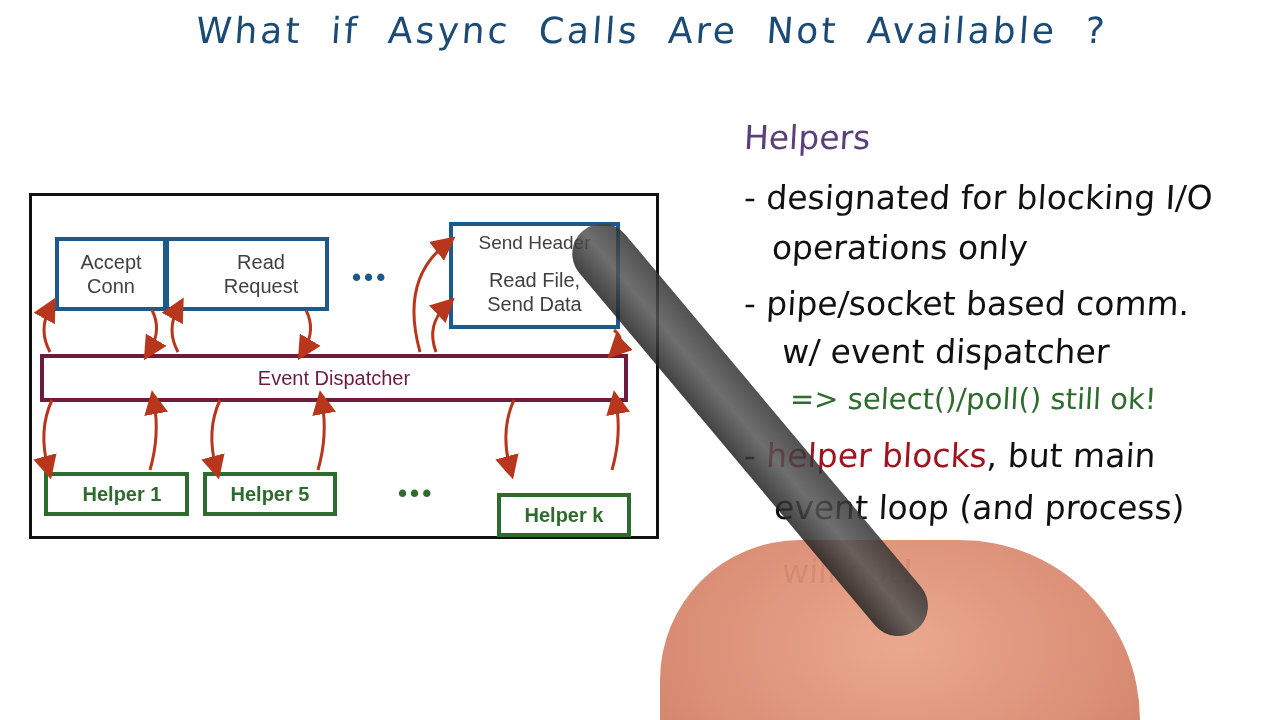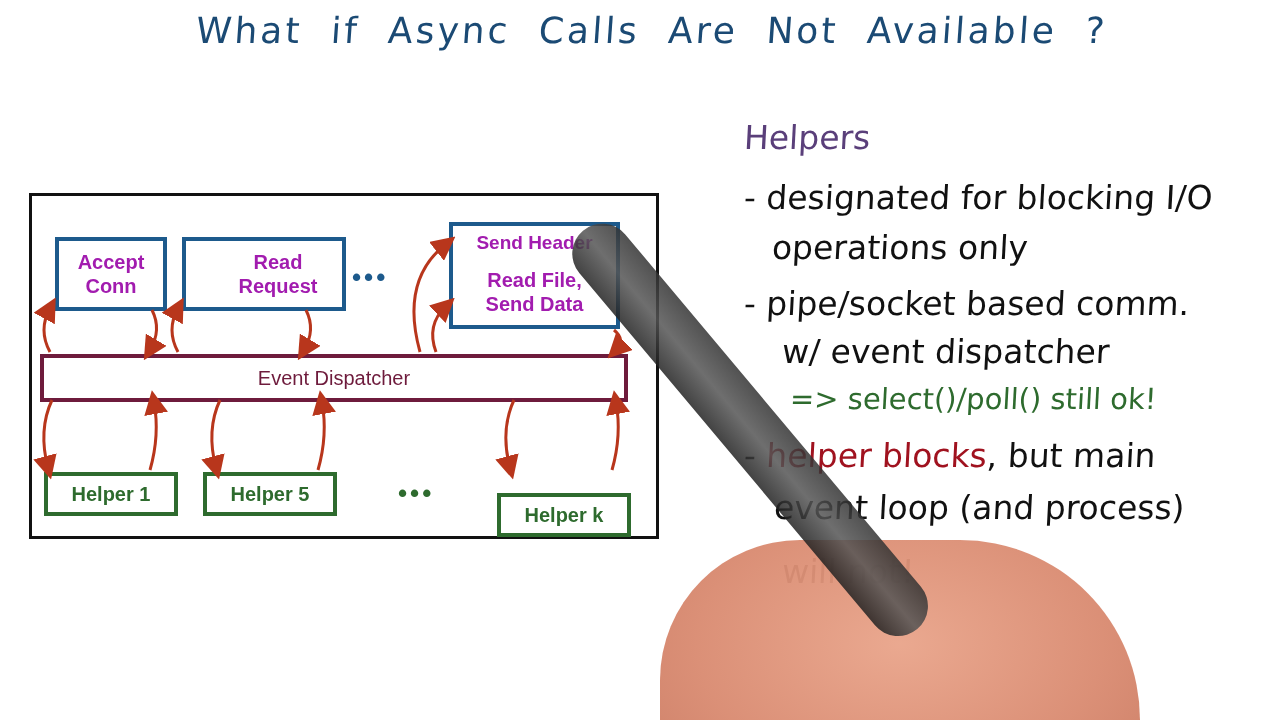--- a/index.html
+++ b/index.html
@@ -1,21 +1,21 @@
 <!DOCTYPE html>
 <html><head>
 <meta charset="utf-8">
 <style>
   html, body { margin:0; padding:0; }
   body { width:1280px; height:720px; background:#ffffff; position:relative; overflow:hidden;
          font-family:"Liberation Sans", sans-serif; }
   .title { position:absolute; left:196px; top:10px; font-family:"DejaVu Sans", sans-serif;
            font-size:36px; color:#1b4a74; letter-spacing:3px; word-spacing:14px; transform:skewX(-4deg); }
   .frame { position:absolute; left:29px; top:193px; width:624px; height:340px; border:3px solid #111; background:#fff; }
-  .box { position:absolute; border:4px solid #1d5a8c; background:#fff; color:#a21caf; font-weight:bold;
+  .box { position:absolute; border:4px solid #1d5a8c; background:#fff; color:#404040; font-weight:normal;
          font-size:20px; text-align:center; display:flex; align-items:center; justify-content:center; line-height:24px; }
   .hbox { position:absolute; border:4px solid #2e6b2e; background:#fff; color:#2e6b2e; font-weight:bold;
           font-size:20px; text-align:center; display:flex; align-items:center; justify-content:center; }
   .dispatch { position:absolute; left:40px; top:354px; width:580px; height:40px; border:4px solid #6e1b3c; background:#fff;
               color:#6e1b3c; font-weight:normal; font-size:20px; display:flex; align-items:center; justify-content:center; }
   .dots { position:absolute; font-size:26px; font-weight:bold; letter-spacing:3px; }
   svg.arrows { position:absolute; left:0; top:0; width:1280px; height:720px; pointer-events:none; }
   .note { position:absolute; font-family:"DejaVu Sans", sans-serif; font-size:33px; color:#111; transform:skewX(-3deg); white-space:nowrap; }
   .purple { color:#5a3f7a; }
   .green { color:#2e6b2e; font-size:29px; }
@@ -31,39 +31,39 @@
 <div class="title">What if Async Calls Are Not Available ?</div>
 
 <div class="frame"></div>
 
 <div class="box" style="left:55px;top:237px;width:104px;height:66px;justify-content:center;">
   <div>
       <div>Accept</div>
   <div>Conn</div>
     </div>
 </div>
-<div class="box" style="left:182px;top:237px;width:128px;height:66px;padding-left:28px;">
+<div class="box" style="left:165px;top:237px;width:128px;height:66px;padding-left:28px;">
   <div>
       <div>Read</div>
   <div>Request</div>
     </div>
 </div>
 <div class="dots" style="left:352px;top:262px;color:#1d5a8c;">•••</div>
 
 <div class="box" style="left:449px;top:222px;width:163px;height:33px;font-size:19px;">Send Header</div>
 <div class="box" style="left:449px;top:259px;width:163px;height:66px;border-top:0;">
   <div>
       <div>Read File,</div>
   <div>Send Data</div>
     </div>
 </div>
 
 <div class="dispatch">Event Dispatcher</div>
 
-<div class="hbox" style="left:44px;top:472px;width:126px;height:36px;">Helper 1</div>
+<div class="hbox" style="left:44px;top:472px;width:126px;height:36px;padding-left:11px;">Helper 1</div>
 <div class="hbox" style="left:203px;top:472px;width:126px;height:36px;">Helper 5</div>
 <div class="dots" style="left:398px;top:478px;color:#2e6b2e;">•••</div>
 <div class="hbox" style="left:497px;top:472px;width:126px;height:36px;margin-top:21px;">Helper k</div>
 
 <svg class="arrows">
   <defs>
     <marker id="ah" markerWidth="8" markerHeight="8" refX="4" refY="4" orient="auto">
       <path d="M0,0 L8,4 L0,8 Z" fill="#b8361c"></path>
     </marker>
   </defs>

